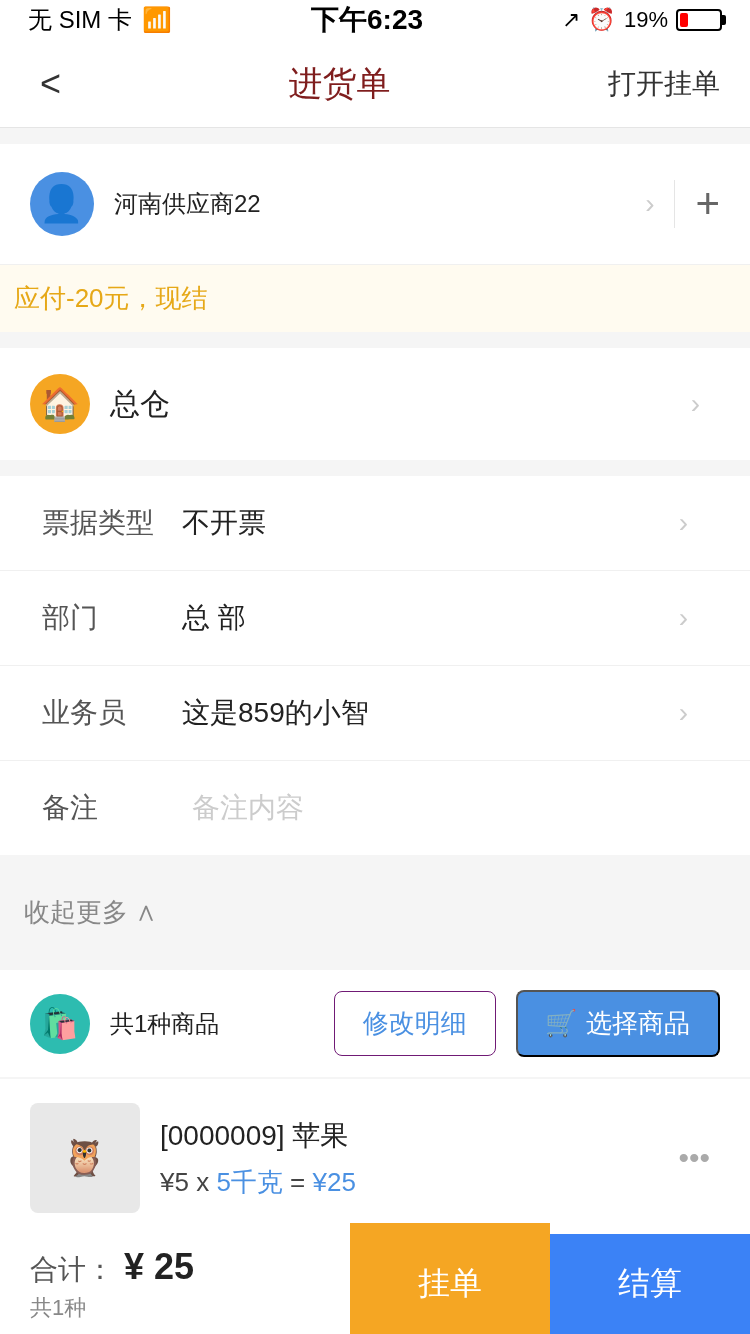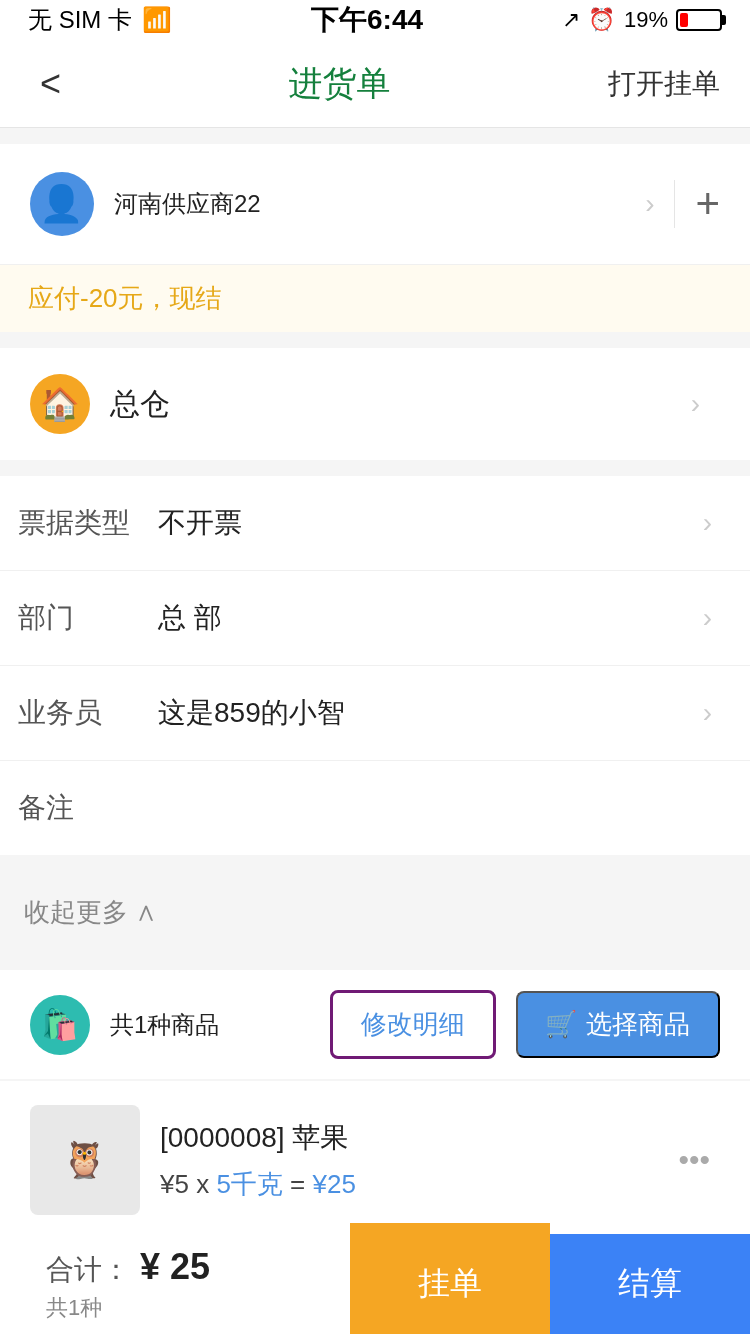--- a/index.html
+++ b/index.html
@@ -66,21 +66,21 @@
     }
     .nav-back {
       font-size: 36px;
       color: #333;
       cursor: pointer;
       padding: 10px;
     }
     .nav-title {
       font-size: 34px;
       font-weight: 500;
-      color: #15803d;
+      color: #7f1d1d;
     }
     .nav-action {
       font-size: 28px;
       color: #333;
       cursor: pointer;
     }
 
     
     .card {
       background: #fff;
@@ -122,21 +122,21 @@
       font-size: 42px;
       font-weight: 300;
       cursor: pointer;
       padding-left: 20px;
       border-left: 1px solid #e5e5e5;
     }
 
     
     .info-banner {
       background: #fffbf0;
-      padding: 16px 28px;
+      padding: 16px 14px;
       font-size: 26px;
       color: #e6a817;
       margin-bottom: 16px;
     }
 
     
     .warehouse-row {
       display: flex;
       align-items: center;
       padding: 26px 30px;
@@ -160,21 +160,21 @@
     }
 
     
     .form-section {
       background: #fff;
       margin-bottom: 16px;
     }
     .form-row {
       display: flex;
       align-items: center;
-      padding: 28px 18px;
+      padding: 28px 42px;
       border-bottom: 1px solid #f0f0f0;
       cursor: pointer;
     }
     .form-row:last-child { border-bottom: none; gap: 10px; }
     .form-label {
       width: 120px;
       font-size: 28px;
       color: #555;
       flex-shrink: 0;
     }
@@ -219,21 +219,21 @@
       display: flex;
       align-items: center;
       justify-content: center;
     }
     .products-count {
       flex: 1;
       font-size: 24px;
       color: #222;
     }
     .btn-outline {
-      border: 3px solid #701a75;
+      border: 1px solid #701a75;
       color: #4a90e2;
       background: #fff;
       padding: 14px 28px;
       border-radius: 8px;
       font-size: 26px;
       cursor: pointer;
     }
     .btn-blue {
       background: #4a90e2;
       color: #fff;
@@ -288,21 +288,20 @@
     
     .bottom-bar {
       position: fixed;
       bottom: 0;
       left: 0;
       width: 750px;
       height: 100px;
       display: flex;
       align-items: center;
       background: #fff;
-      padding-left: 16px;
     }
     .total-section {
       flex: 1;
       padding: 0 30px;
     }
     .total-main {
       font-size: 28px;
       color: #222;
       display: flex;
       align-items: baseline;
@@ -338,21 +337,21 @@
     .sep { height: 16px; background: #f5f5f5; }
   </style>
 </head>
 <body>
 
 <div class="status-bar">
   <div class="status-left">
     <span>无 SIM 卡</span>
     <span>📶</span>
   </div>
-  <div class="status-center">下午6:44</div>
+  <div class="status-center">下午6:23</div>
   <div class="status-right">
     <span>↗</span>
     <span>⏰</span>
     <span>19%</span>
     <span class="battery-icon">
       <span class="battery-fill"></span>
     </span>
   </div>
 </div>
 
@@ -397,20 +396,21 @@
     <span class="form-value">总 部</span>
     <span class="chevron">›</span>
   </div>
   <div class="form-row">
     <span class="form-label">业务员</span>
     <span class="form-value">这是859的小智</span>
     <span class="chevron">›</span>
   </div>
   <div class="form-row">
     <span class="form-label">备注</span>
+    <span class="form-placeholder">备注内容</span>
   </div>
 </div>
 
 <div class="collapse-row">收起更多 ∧</div>
 
 <div class="products-header card">
   <div class="products-icon-wrap">
     <span style="color:#fff;font-size:30px;">🛍️</span>
   </div>
   <span class="products-count">共1种商品</span>
@@ -420,21 +420,21 @@
     <span>选择商品</span>
   </button>
 </div>
 
 <div class="product-item card">
   <div class="product-thumb">
     <span>🦉</span>
   </div>
   <div class="product-info">
     <div class="product-name">
-      <span>[0000008]</span>
+      <span>[0000009]</span>
       <span>苹果</span>
     </div>
     <div class="product-price">
       <span>¥5</span>
       <span> x </span>
       <span class="highlight">5千克</span>
       <span> = </span>
       <span class="highlight">¥25</span>
     </div>
   </div>

